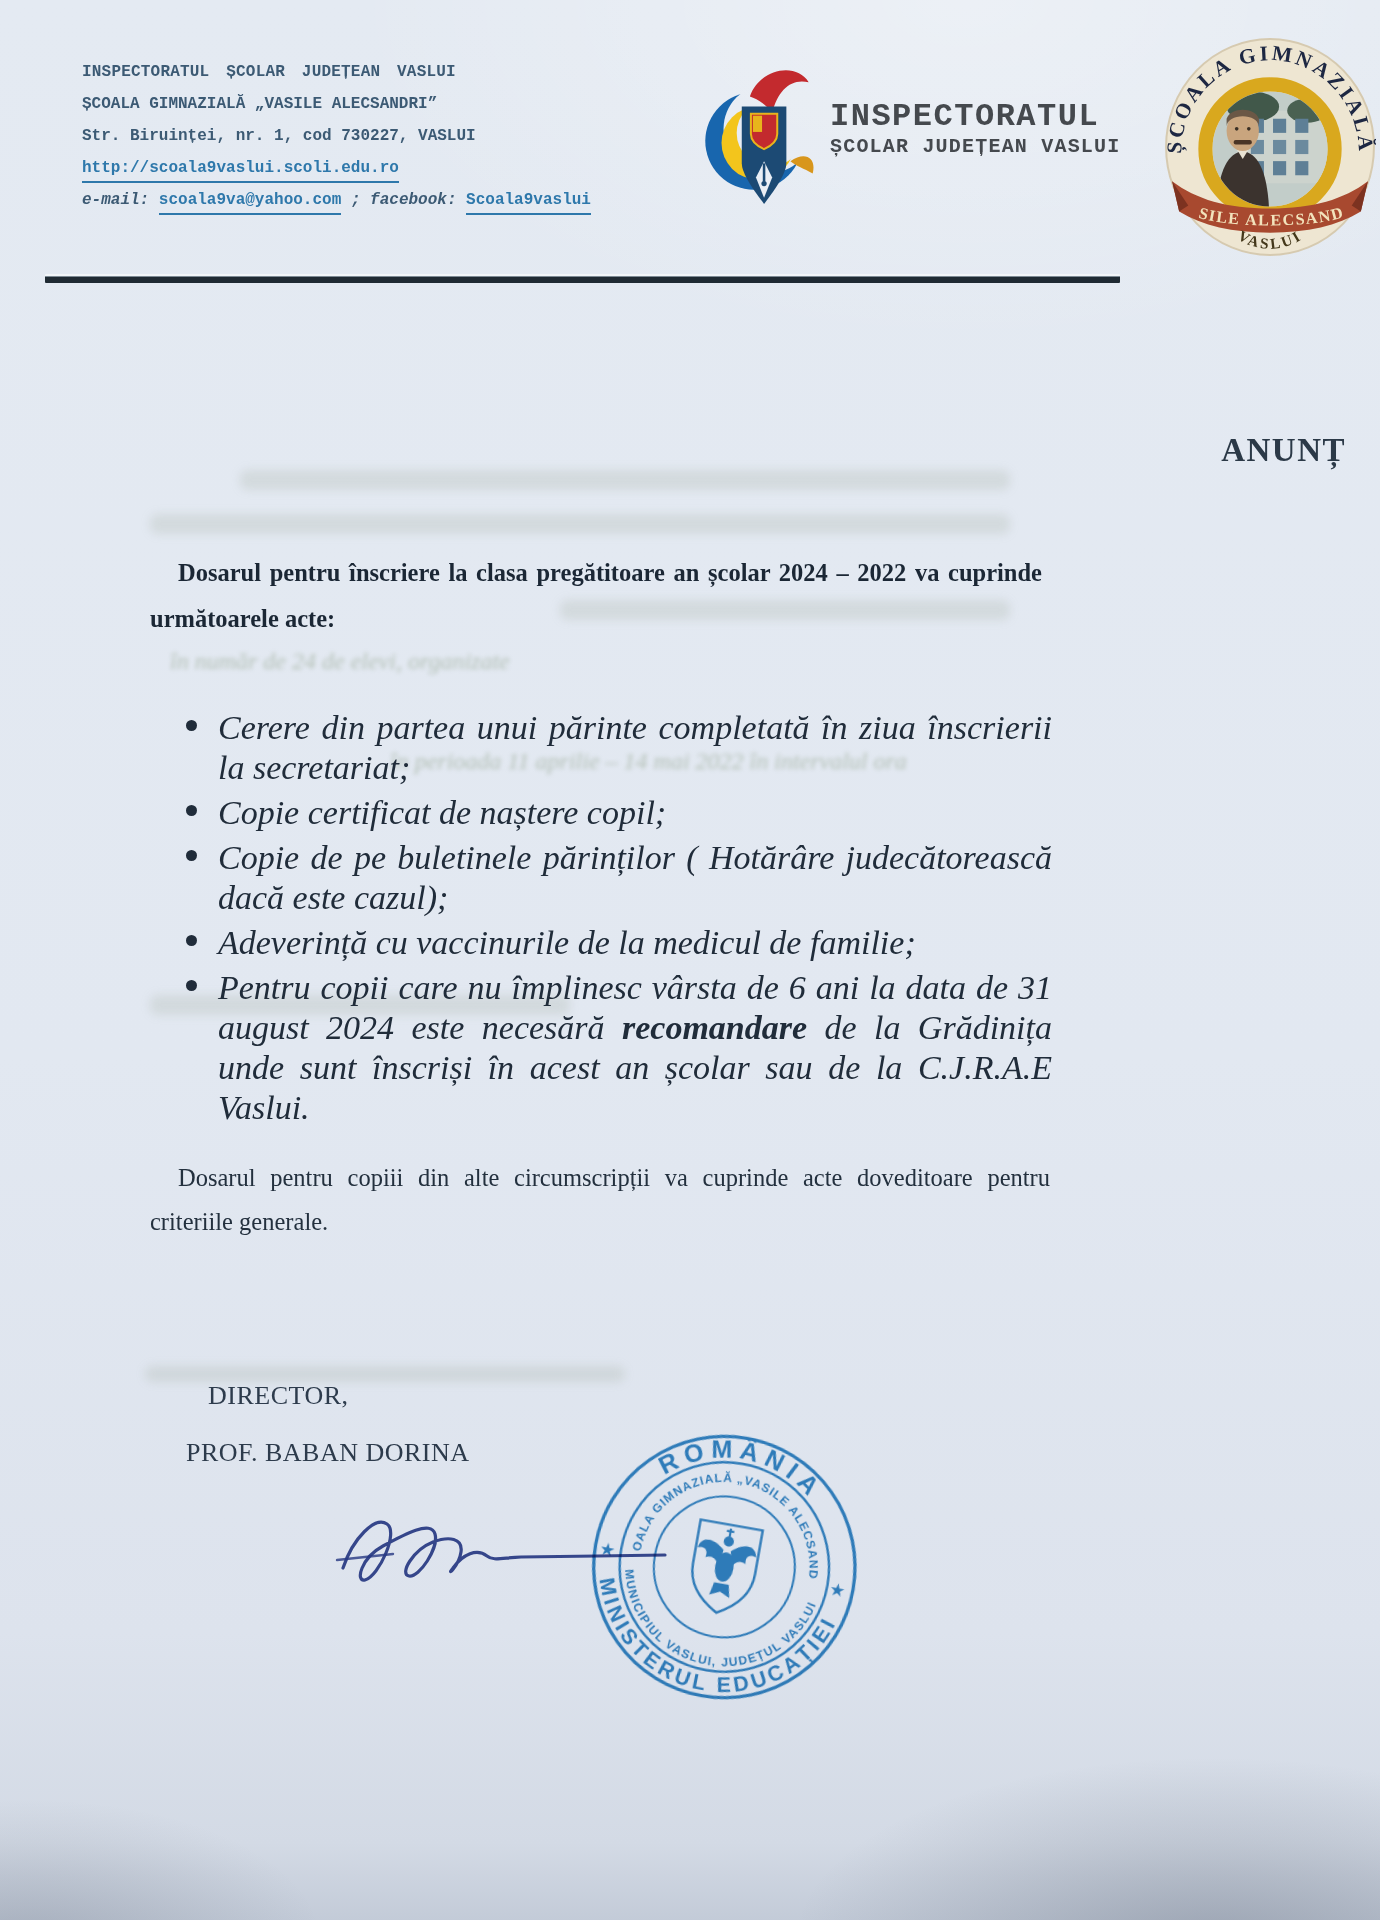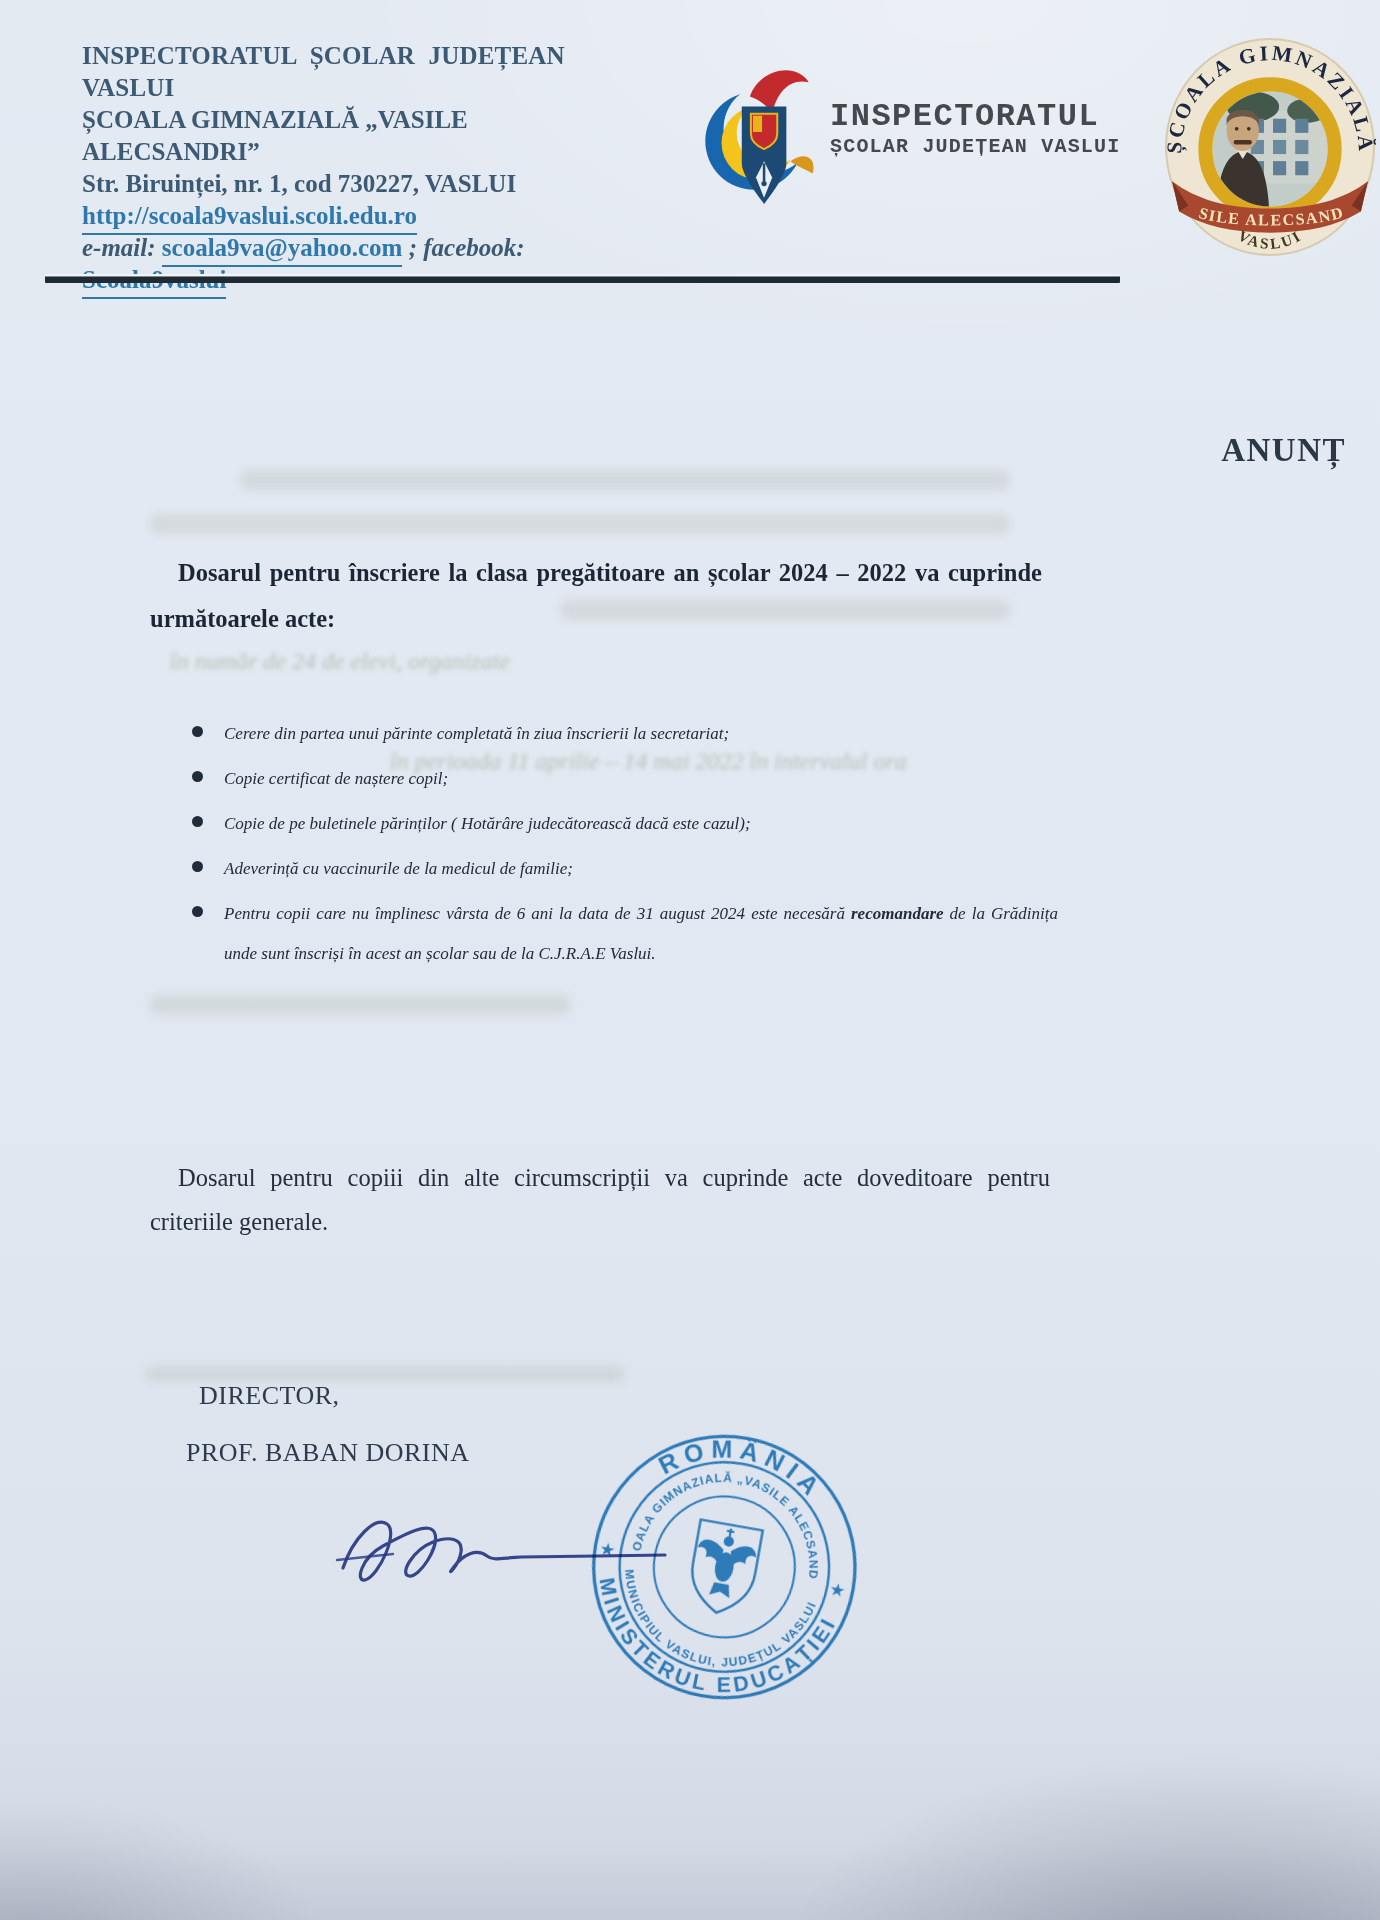--- a/index.html
+++ b/index.html
@@ -7,47 +7,47 @@
     position:relative;width:1380px;height:1920px;overflow:hidden;
     font-family:"Liberation Serif",serif;
     background:
       radial-gradient(ellipse 600px 260px at 88% 101%, rgba(70,80,98,.30), transparent 70%),
       radial-gradient(ellipse 420px 200px at 2% 101%, rgba(70,80,98,.22), transparent 70%),
       radial-gradient(ellipse 900px 500px at 70% 0%, rgba(255,255,255,.30), transparent 70%),
       linear-gradient(180deg,#e4eaf2 0%,#e2e8f1 55%,#dde3ed 85%,#d3dae5 96%,#c3cbd8 100%);
   }
   .abs{position:absolute;}
   
-  .lh{left:82px;top:40px;width:540px;color:#3c5a74;font-family:Liberation Serif, serif;font-weight:bold;font-size:25px;line-height:32px;}
+  .lh{left:82px;top:56px;width:540px;color:#3c5a74;font-family:Liberation Mono, monospace;font-weight:bold;font-size:16px;line-height:32px;}
   .lh .wide{word-spacing:7px;letter-spacing:.2px;}
   .lh .it{font-style:italic;}
   .lh-link{color:#2e78ab;border-bottom:2px solid #2e78ab;padding-bottom:4px;}
   .lh .mail-line{font-style:italic;}
   .lh .mail-line .lh-link{font-style:normal;}
   
   .isj-art{left:703px;top:62px;}
   .isj-text{left:830px;top:100px;color:#45494e;font-family:Liberation Mono, monospace;font-weight:bold;}
   .isj-title{font-size:32px;letter-spacing:1.5px;line-height:34px;}
   .isj-sub{font-size:20px;letter-spacing:1.2px;line-height:26px;}
   
   .rule{left:45px;top:274px;width:1075px;height:9px;
     background:linear-gradient(180deg,#f2f5f8 0 2px,#7d8a94 2px 3px,#1f2a33 3px 100%);
     border-radius:1px;}
   
   .ghost-bar{height:20px;background:rgba(130,145,120,.16);filter:blur(5px);border-radius:8px;}
   .ghost-text{color:rgba(115,135,100,.42);filter:blur(2.2px);font-size:24px;font-style:italic;white-space:nowrap;}
   
   .title{left:0;top:432px;width:1346px;text-align:right;font-size:33px;font-weight:bold;letter-spacing:1.5px;color:#2b3947;}
   .intro{left:150px;top:550px;width:892px;font-size:24.5px;font-weight:bold;line-height:46px;color:#1b2735;text-align:justify;text-indent:28px;margin:0;}
-  .items{left:180px;top:708px;width:872px;margin:6px;padding:0;list-style:none;font-size:17px;font-style:italic;line-height:40px;color:#202c3a;text-align:justify;}
+  .items{left:180px;top:708px;width:872px;margin:0;padding:0;list-style:none;font-size:34px;font-style:italic;line-height:40px;color:#202c3a;text-align:justify;}
   .items li{position:relative;padding-left:38px;margin-bottom:5px;}
   .items li .dot{position:absolute;left:6px;top:12px;width:11px;height:11px;border-radius:50%;background:#202c3a;}
   .items b{}
   .closing{left:150px;top:1156px;width:900px;font-size:24.5px;line-height:44px;color:#23303e;text-align:justify;text-indent:28px;margin:0;}
-  .director-label{left:199px;top:1381px;font-size:26px;color:#2d3b4c;letter-spacing:.5px;}
+  .director-label{left:208px;top:1381px;font-size:26px;color:#2d3b4c;letter-spacing:.5px;}
   .director-name{left:186px;top:1438px;font-size:26px;color:#2d3b4c;letter-spacing:.5px;}
   
   .sig{left:335px;top:1498px;mix-blend-mode:multiply;}
   .stamp{left:585px;top:1428px;transform:rotate(10deg);mix-blend-mode:multiply;opacity:.9;filter:blur(.3px);}
   .seal-wrap{left:1164px;top:38px;}
 </style>
 </head>
 <body>
 
 <div class="page">

